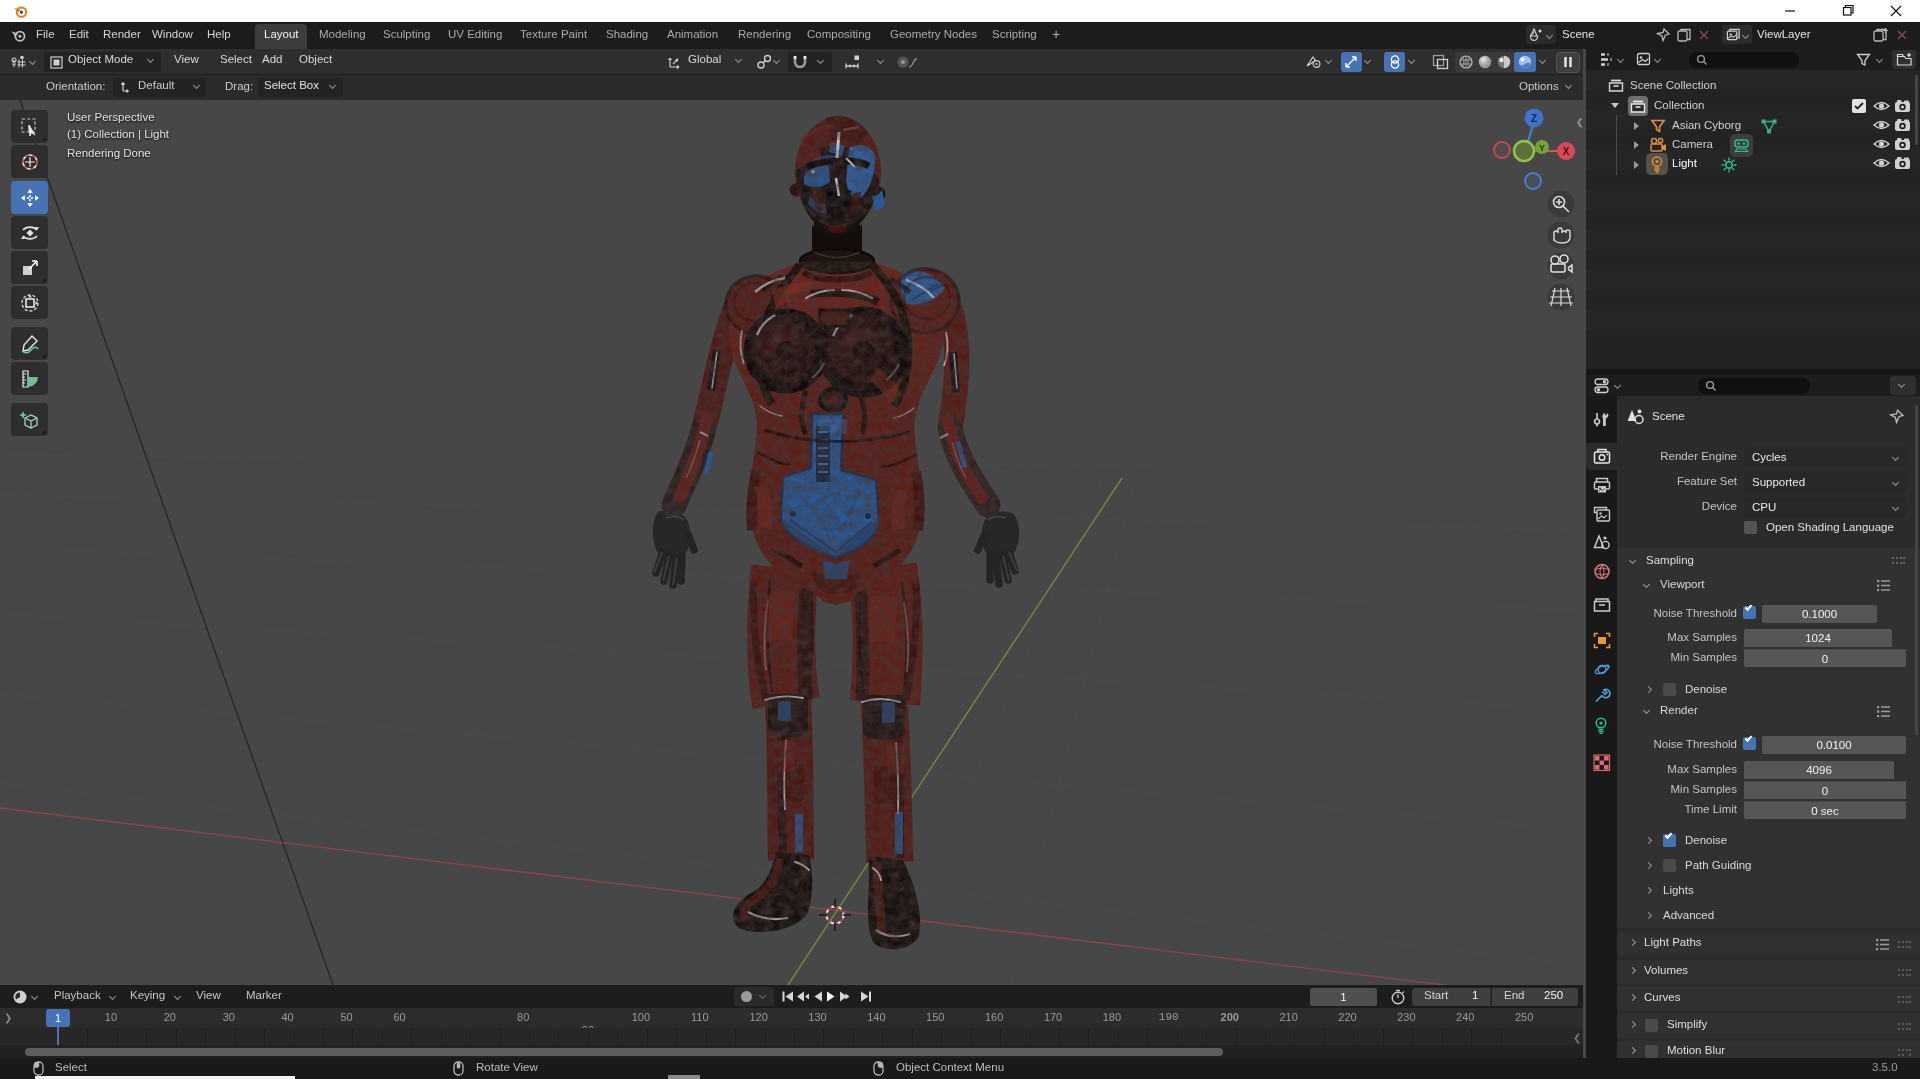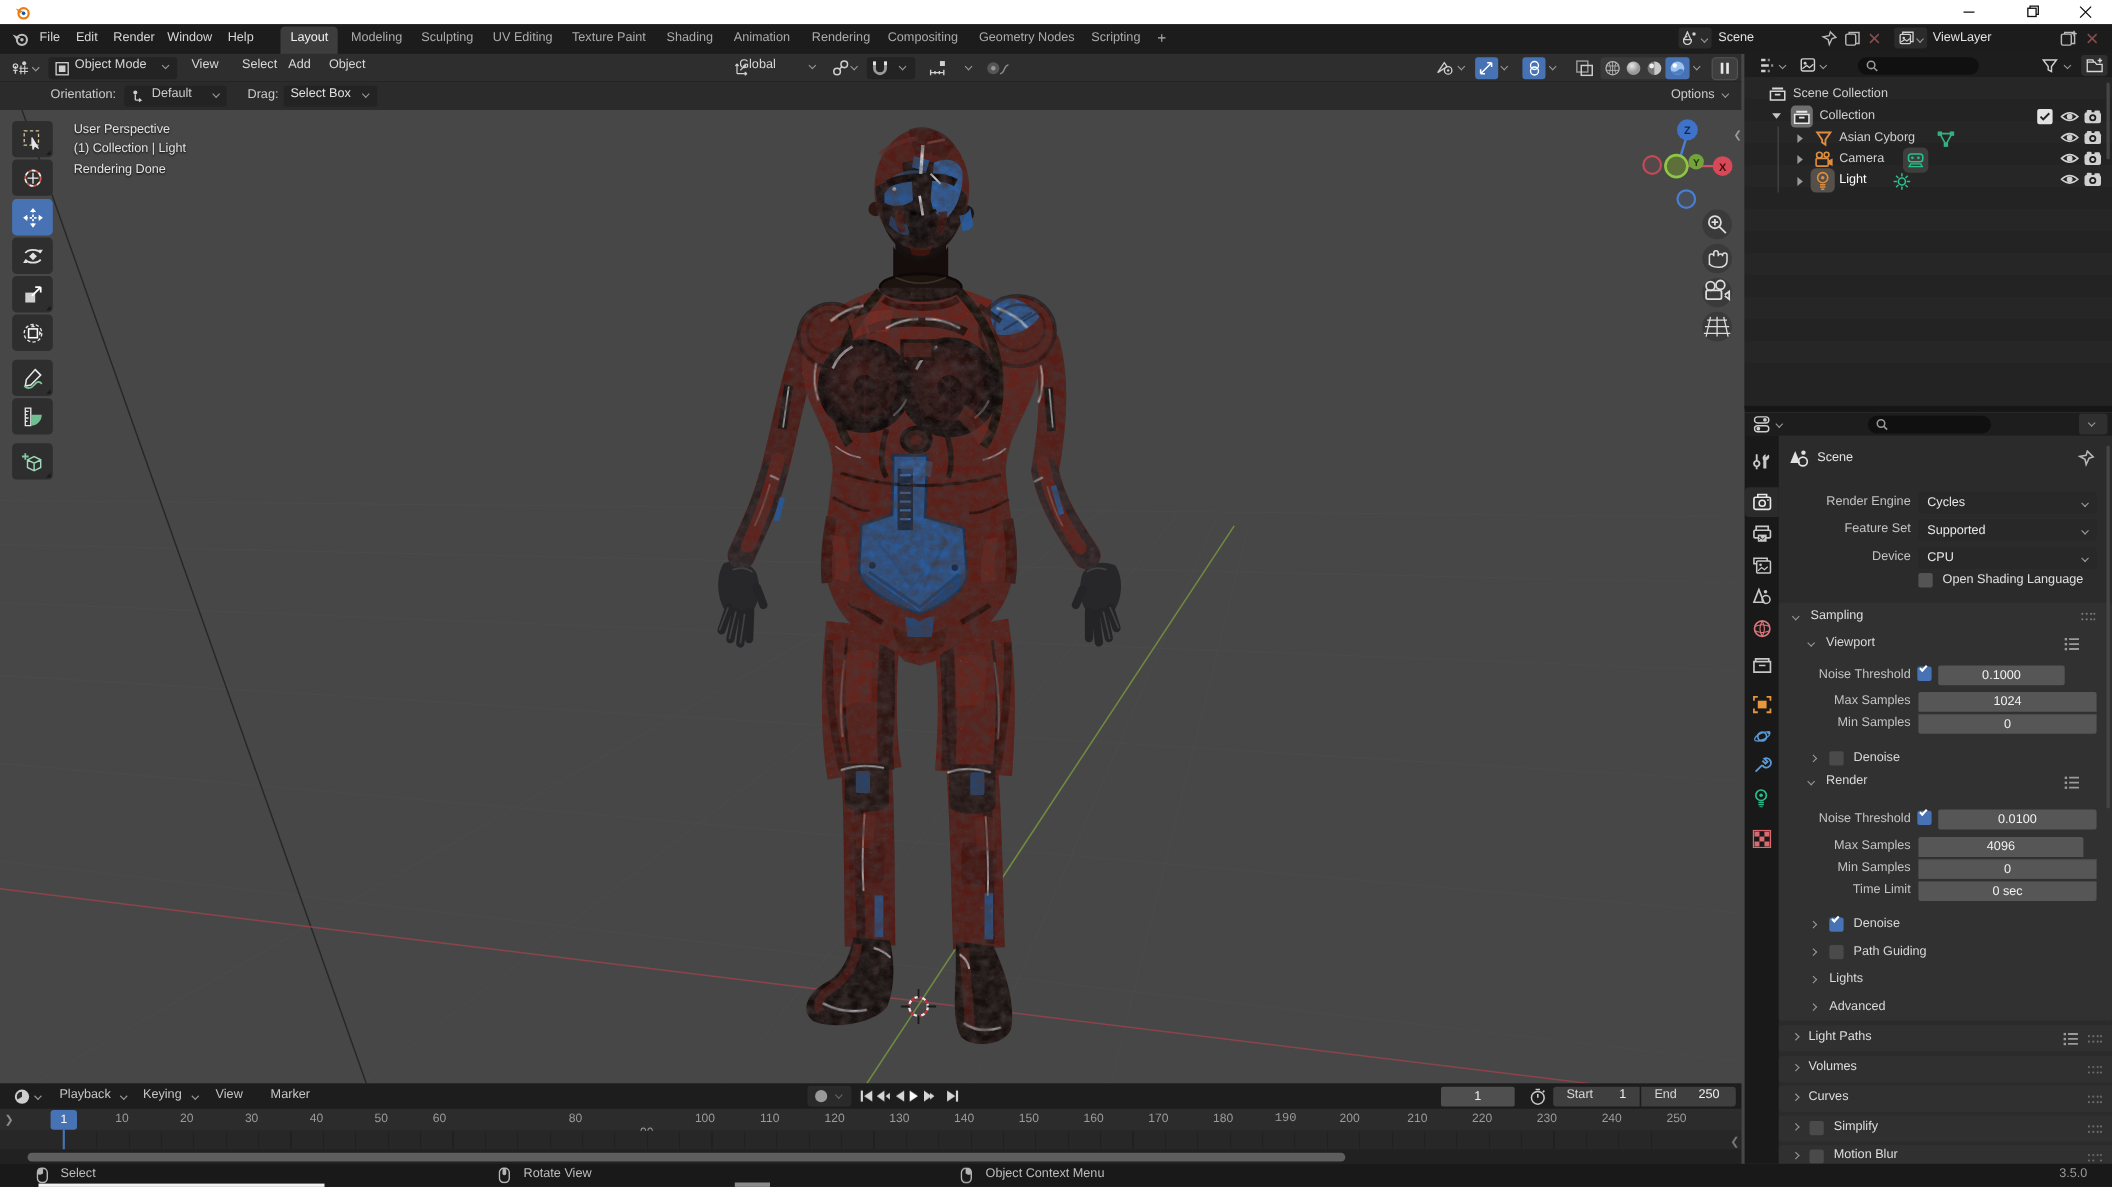--- a/index.html
+++ b/index.html
@@ -117,21 +117,21 @@
       </svg>
  <span class="txt" style="left:68px;top:4px">Object Mode</span>
  <span class="cvd" style="left:148px;top:8px"></span>
  <span class="txt" style="left:174px;top:4px">View</span>
  <span class="txt" style="left:220px;top:4px">Select</span>
  <span class="txt" style="left:262px;top:4px">Add</span>
  <span class="txt" style="left:299px;top:4px">Object</span>
  <svg class="abs" style="left:668px;top:6px" width="15" height="14" viewBox="0 0 15 14">
         <path d="M2 12 L2 3 M2 12 L11 12 M2 3 l-1.5 2 M2 3 l1.5 2 M11 12 l-2 -1.5 M11 12 l-2 1.5 M5 9 L10 4 l-1 2.5 M10 4 l-2.5 1" stroke="#d0d0d0" stroke-width="1.1" fill="none"></path>
       </svg>
- <span class="txt" style="left:672px;top:4px">Global</span>
+ <span class="txt" style="left:688px;top:4px">Global</span>
  <span class="cvd" style="left:736px;top:8px"></span>
  <svg class="abs" style="left:756px;top:5px" width="17" height="16" viewBox="0 0 17 16">
         <circle cx="5" cy="11" r="3" fill="none" stroke="#cfcfcf" stroke-width="1.4"></circle>
         <circle cx="11.5" cy="4.5" r="3" fill="none" stroke="#cfcfcf" stroke-width="1.4"></circle>
         <path d="M7 9 L9.5 6.5" stroke="#cfcfcf" stroke-width="1.4"></path>
       </svg>
  <span class="cvd" style="left:774px;top:9px"></span>
  <div class="abs" style="left:788px;top:3px;width:44px;height:20px;background:#232323;border-radius:3px"></div>
  <svg class="abs" style="left:792px;top:5px" width="16" height="16" viewBox="0 0 16 16">
         <path d="M3 2 v6 a5 5 0 0 0 10 0 v-6" fill="none" stroke="#9a9a9a" stroke-width="2.6"></path>
@@ -865,21 +865,21 @@
           <rect x="1" y="5.5" width="2.2" height="2.2"></rect>
           <rect x="1" y="10" width="2.2" height="2.2"></rect>
         </g>
       </svg>
  <span class="rlabel" style="left:31px;top:232px;width:120px">Noise Threshold</span>
  <div class="cb cbon" style="left:157px;top:231px">
         <i class="tick"></i>
       </div>
  <div class="field" style="left:176px;top:230px;width:115px">0.1000</div>
  <span class="rlabel" style="left:31px;top:256px;width:120px">Max Samples</span>
- <div class="field" style="left:158px;top:254px;width:162px;border-radius:2px 2px 0 0">1024</div>
+ <div class="field" style="left:158px;top:254px;width:148px;border-radius:2px 2px 0 0">1024</div>
  <span class="rlabel" style="left:31px;top:276px;width:120px">Min Samples</span>
  <div class="field" style="left:158px;top:274px;width:162px;border-radius:0 0 2px 2px;border-top:1px solid #4a4a4a">0</div>
  <span class="cvd" style="left:60px;top:312px;transform:rotate(-45deg)"></span>
  <div class="cb cboff" style="left:77px;top:308px;background:#4a4a4a"></div>
  <span class="txt" style="left:99px;top:308px;color:#d8d8d8">Denoise</span>
  <span class="cvd" style="left:58px;top:333px"></span>
  <span class="txt" style="left:74px;top:329px;color:#d8d8d8">Render</span>
  <svg class="abs" style="left:290px;top:330px" width="16" height="13" viewBox="0 0 16 13">
         <g stroke="#9a9a9a" stroke-width="1.6">
           <path d="M5 2 h9 M5 6.5 h9 M5 11 h9"></path>
@@ -1057,21 +1057,21 @@
         <span class="txt" style="left: 628.912px; top: 3px; width: 24px; text-align: center;">100</span>
         <span class="txt" style="left: 687.792px; top: 3px; width: 24px; text-align: center;">110</span>
         <span class="txt" style="left: 746.672px; top: 3px; width: 24px; text-align: center;">120</span>
         <span class="txt" style="left: 805.552px; top: 3px; width: 24px; text-align: center;">130</span>
         <span class="txt" style="left: 864.432px; top: 3px; width: 24px; text-align: center;">140</span>
         <span class="txt" style="left: 923.312px; top: 3px; width: 24px; text-align: center;">150</span>
         <span class="txt" style="left: 982.192px; top: 3px; width: 24px; text-align: center;">160</span>
         <span class="txt" style="left: 1041.07px; top: 3px; width: 24px; text-align: center;">170</span>
         <span class="txt" style="left: 1099.95px; top: 3px; width: 24px; text-align: center;">180</span>
         <span class="txt" style="left: 1158.83px; top: 3px; width: 24px; text-align: left; font-family: Liberation Mono, monospace;">190</span>
-        <span class="txt" style="left: 1217.71px; top: 3px; width: 24px; ">200</span>
+        <span class="txt" style="left: 1217.71px; top: 3px; width: 24px; text-align: center; font-weight: bold;">200</span>
         <span class="txt" style="left: 1276.59px; top: 3px; width: 24px; text-align: center;">210</span>
         <span class="txt" style="left: 1335.47px; top: 3px; width: 24px; text-align: center;">220</span>
         <span class="txt" style="left: 1394.35px; top: 3px; width: 24px; text-align: center;">230</span>
         <span class="txt" style="left: 1453.23px; top: 3px; width: 24px; text-align: center;">240</span>
         <span class="txt" style="left: 1512.11px; top: 3px; width: 24px; text-align: center;">250</span>
       </div>
  <div class="abs" style="left:0;top:43px;width:1583px;height:17px;background:#272727"></div>
  <div class="abs" style="left:58px;top:43px;width:1466px;height:17px;background:repeating-linear-gradient(90deg,#212121 0 1px,transparent 1px 29.44px)"></div>
  <div class="abs" style="left:46px;top:24px;width:24px;height:18px;background:#4772b3;border-radius:3px;color:#fff;text-align:center;font-size:11px;line-height:18px">1</div>
  <div class="abs" style="left:57px;top:42px;width:2px;height:18px;background:#4772b3"></div>

